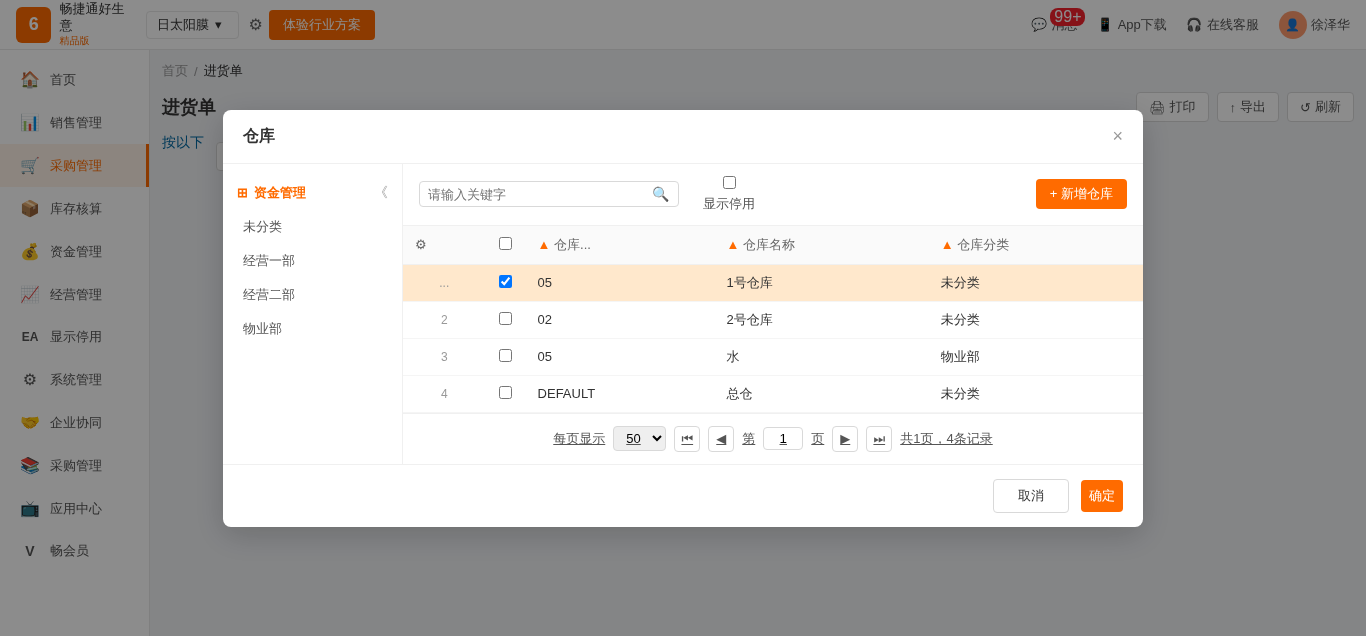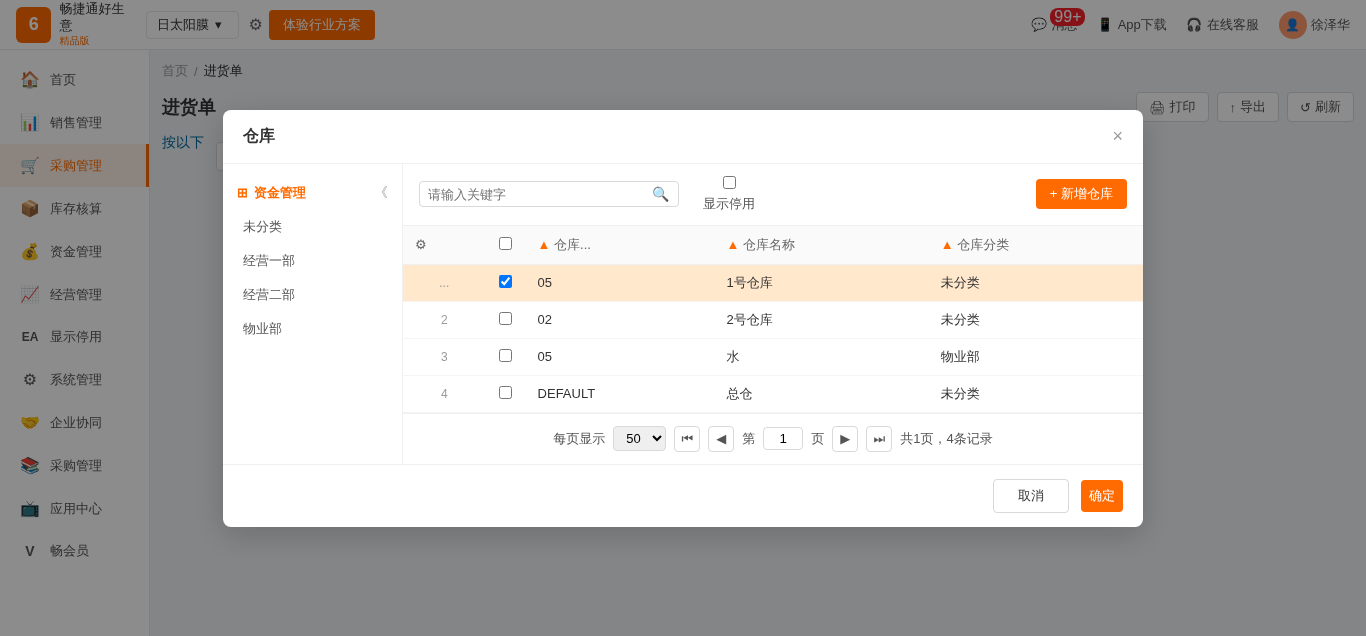--- a/index.html
+++ b/index.html
@@ -174,20 +174,21 @@
     .col-num { color: #999; font-size: 12px; text-align: center; }
     .col-checkbox { text-align: center; width: 40px; }
     .col-actions { text-align: center; color: #999; }
 
     
     .modal-pagination {
       padding: 12px 16px;
       display: flex; align-items: center; justify-content: center;
       gap: 8px; font-size: 13px; color: #555;
       border-top: 1px solid #f0f0f0;
+      text-decoration: underline;
     }
     .page-select {
       border: 1px solid #d9d9d9; border-radius: 4px;
       padding: 3px 8px; font-size: 13px;
     }
     .page-btn {
       width: 26px; height: 26px; border: 1px solid #d9d9d9;
       border-radius: 4px; background: #fff; cursor: pointer;
       display: flex; align-items: center; justify-content: center;
       font-size: 13px; color: #555;

